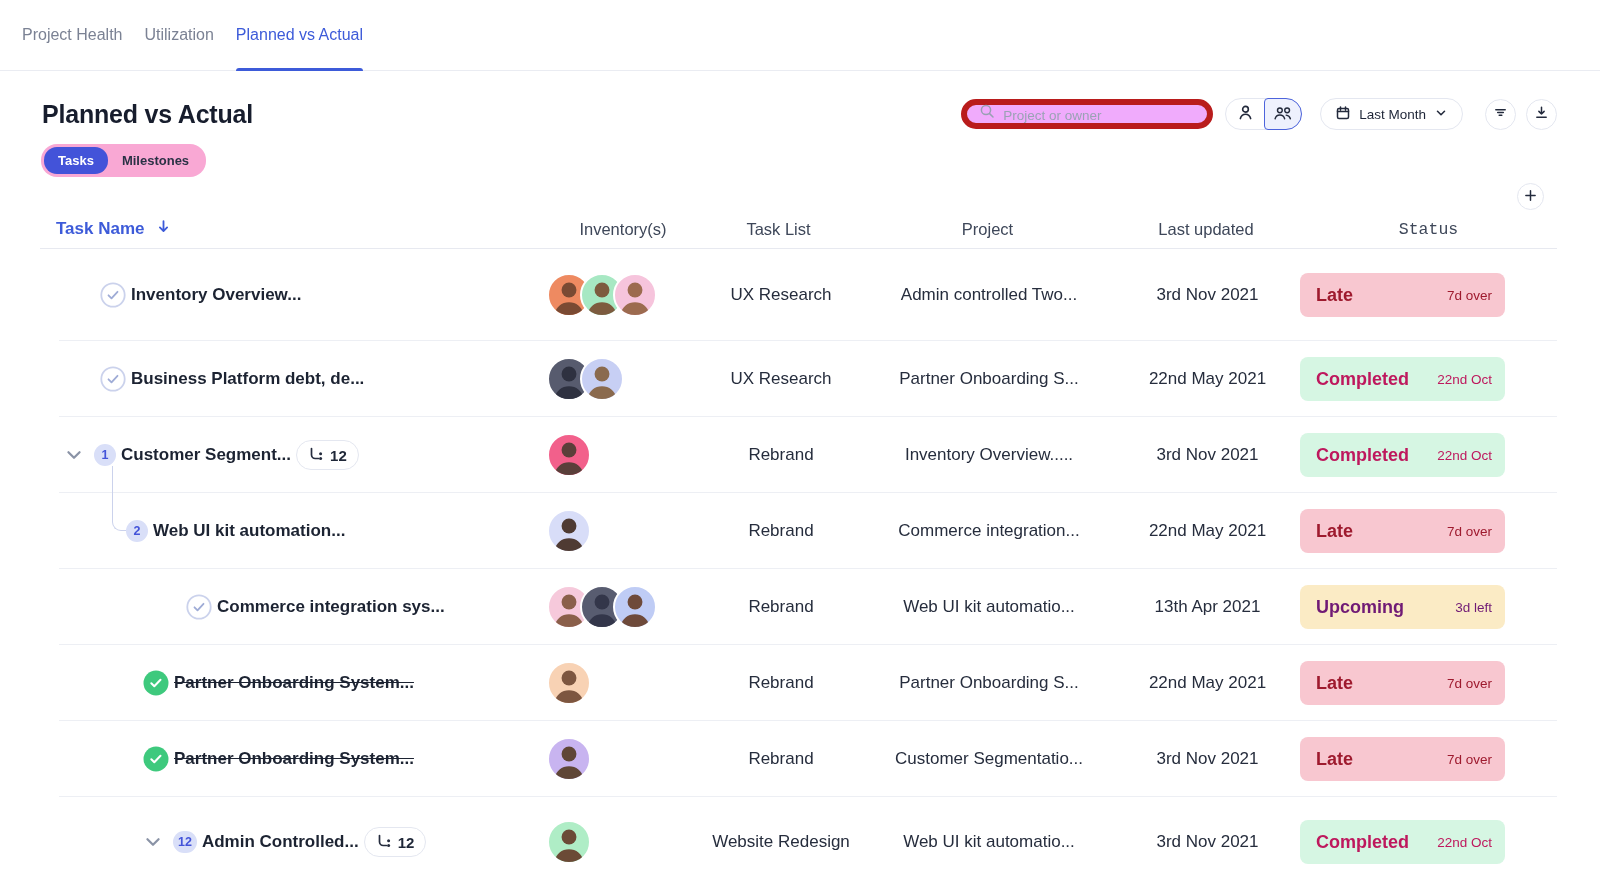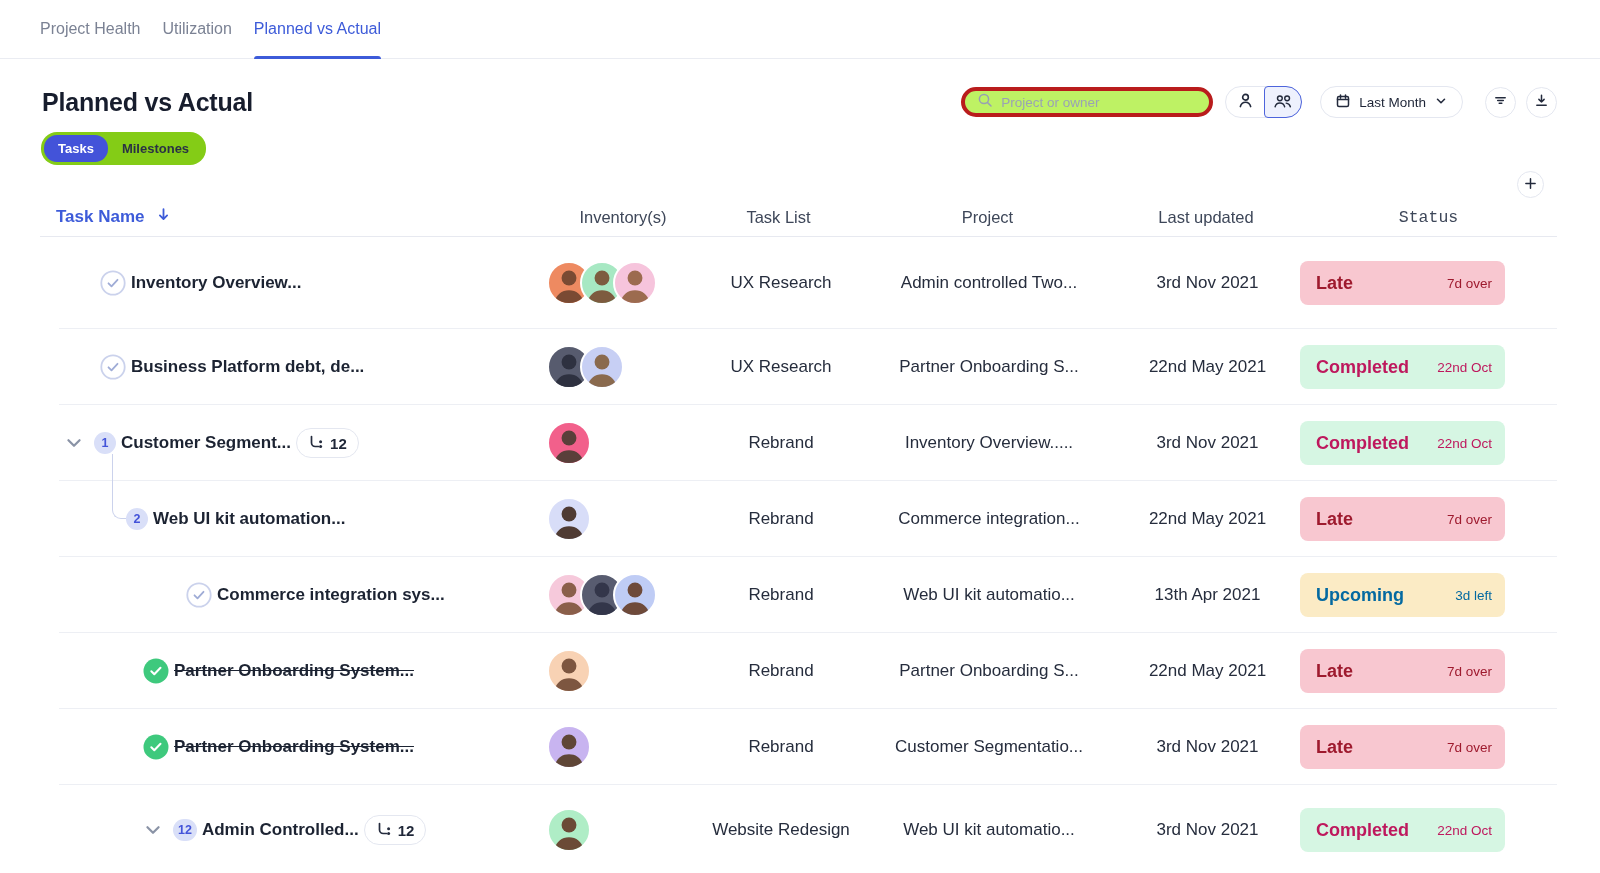--- a/index.html
+++ b/index.html
@@ -1,57 +1,57 @@
 <!DOCTYPE html>
 <html><head>
 <meta charset="utf-8">
 <style>
   * { box-sizing: border-box; margin: 0; padding: 0; }
   html,body { background:#fff; }
   body { font-family: "Liberation Sans", sans-serif; }
   .page { position:relative; width:1600px; height:873px; background:#fff; overflow:hidden; }
 
   
-  .tabbar { height:59px; display:flex; align-items:stretch; gap:22px; padding:0 40px;
+  .tabbar { height:71px; display:flex; align-items:stretch; gap:22px; padding:0 22px;
             border-bottom:1px solid #EAECF2; }
   .tab { display:flex; align-items:center; font-size:16px; color:#7B8294; position:relative;
          cursor:pointer; white-space:nowrap; }
   .tab.active { color:#3D5BD9; font-weight:500; }
   .tab.active::after { content:""; position:absolute; left:0; right:0; bottom:-1px; height:3px;
                        background:#3D5BD9; border-radius:3px 3px 0 0; }
 
   
   .content { padding:0 43px 0 40px; }
   .headrow { margin-top:27px; display:flex; justify-content:space-between; align-items:center; height:32px; }
   .title { font-size:25px; font-weight:700; color:#171D2D; letter-spacing:-0.2px; padding-left:2px; }
 
   
   .toolbar { display:flex; align-items:center; }
-  .search { width:252px; height:30px; border:4px solid #b91c1c; border-radius:16px;
-            display:flex; align-items:center; gap:8px; padding:0 12px; background:#bef264; }
+  .search { width:252px; height:30px; border:6px solid #b91c1c; border-radius:16px;
+            display:flex; align-items:flex-end; gap:8px; padding:0 12px; background:#f0abfc; }
   .search input { border:none; outline:none; width:100%; font-size:13.5px; color:#333;
                   font-family:"Liberation Sans",sans-serif; background:transparent; }
   .search input::placeholder { color:#9AA2B5; }
   .segmented { display:flex; align-items:center; height:32px; border:1px solid #E4E7F0;
                border-radius:16px; margin-left:12px; background:#fff; }
   .seg { width:38px; height:32px; display:flex; align-items:center; justify-content:center;
          background:transparent; border:none; cursor:pointer; }
   .seg.active { background:#EEF1FD; border:1px solid #4D64DC; border-radius:4px 16px 16px 4px;
                 height:32px; margin:-1px -1px -1px 0; }
   .datebtn { height:32px; border:1px solid #E4E7F0; border-radius:16px; background:#fff;
              display:flex; align-items:center; gap:8px; padding:0 14px; margin-left:18px;
              font-size:13.5px; font-weight:500; color:#1E2537; cursor:pointer;
              font-family:"Liberation Sans",sans-serif; white-space:nowrap; }
   .roundbtn { width:31px; height:31px; border-radius:50%; border:1px solid #E4E7F0; background:#fff;
               display:flex; align-items:center; justify-content:center; cursor:pointer; }
   .roundbtn.filter { margin-left:22px; }
   .roundbtn.download { margin-left:10px; }
 
   
-  .togglewrap { margin-top:14px; display:inline-flex; background:#84cc16; border-radius:16px;
+  .togglewrap { margin-top:14px; display:inline-flex; background:#f9a8d4; border-radius:16px;
                 padding:3px; margin-left:1px; }
   .topt { font-size:13px; font-weight:700; color:#2A3145; padding:6px 14px; border-radius:13px;
           cursor:pointer; white-space:nowrap; }
   .topt.active { background:#4353D9; color:#fff; }
 
   
   .addwrap { margin-top:6px; height:27px; display:flex; justify-content:flex-end; padding-right:13px; }
   .plusbtn { width:27px; height:27px; border-radius:50%; border:1px solid #E4E7F0; background:#fff;
              display:flex; align-items:center; justify-content:center; cursor:pointer; }
 
@@ -95,21 +95,21 @@
 
   .cell { font-size:17px; color:#262D3D; white-space:nowrap; overflow:hidden; }
   .cell.tl { padding-left:5px; } .cell.pj { padding-left:3px; } .cell.up { padding-left:3px; }
 
   .badge { width:205px; height:44px; border-radius:8px; display:flex; align-items:center;
            justify-content:space-between; padding:0 13px 0 16px; }
   .badge .lbl { font-size:18px; font-weight:700; }
   .badge .dtl { font-size:13.5px; }
   .badge.late { background:#F8C7D0; } .badge.late .lbl, .badge.late .dtl { color:#9E1A2E; }
   .badge.completed { background:#D6F6E3; } .badge.completed .lbl, .badge.completed .dtl { color:#be185d; }
-  .badge.upcoming { background:#FBEBC5; } .badge.upcoming .lbl, .badge.upcoming .dtl { color:#0369a1; }
+  .badge.upcoming { background:#FBEBC5; } .badge.upcoming .lbl, .badge.upcoming .dtl { color:#701a75; }
 
   .connector { position:absolute; left:72px; top:217px; width:14px; height:65px;
                border-left:1.5px solid #CBD2EC; border-bottom:1.5px solid #CBD2EC;
                border-bottom-left-radius:9px; pointer-events:none; }
 </style>
 </head>
 <body>
 
 <div class="page">
 

